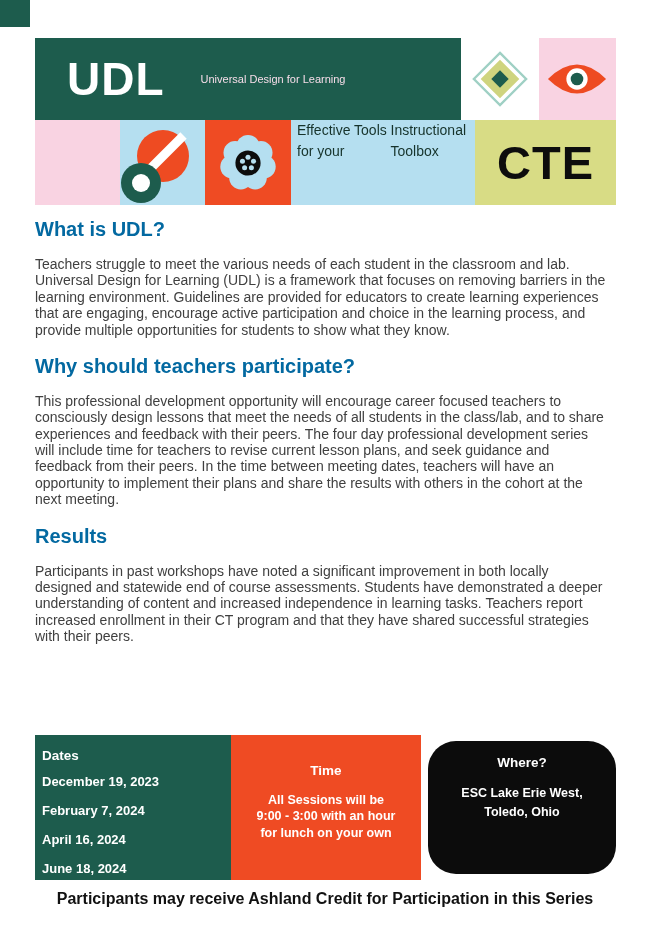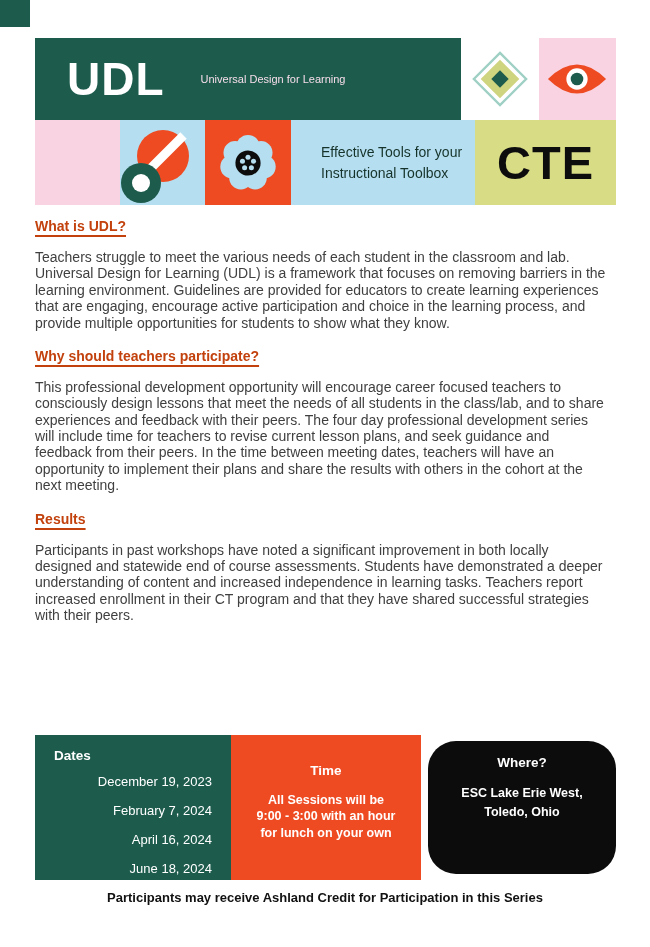--- a/index.html
+++ b/index.html
@@ -27,49 +27,49 @@
   .udl-block { width: 469px; background: #1d5c4d; display: flex; align-items: center; }
   .udl-title { color: #ffffff; font-size: 46px; font-weight: 800; margin-left: 32px; letter-spacing: 1px; }
   .udl-subtitle { color: #f6dde9; font-size: 11px; margin-left: 36px; }
 
   .diamond-block { width: 86px; background: #ffffff; display: flex; align-items: center; justify-content: center; }
   .eye-block { width: 85px; background: #f9d3e2; display: flex; align-items: center; justify-content: center; }
 
   .pink-tile { width: 85px; background: #f9d3e2; }
   .blue-tile { width: 85px; background: #b5dff0; }
   .flower-tile { width: 86px; background: #ef4b23; display: flex; align-items: center; justify-content: center; }
-  .toolbox-tile { width: 184px; background: #b5dff0; display: flex; flex-direction: column; justify-content: center; padding-left: 30px; }
+  .toolbox-tile { width: 184px; background: #b5dff0; display: flex; flex-direction: row; justify-content: center; padding-left: 6px; }
   .toolbox-line { font-size: 14px; color: #16332b; line-height: 1.5; }
   .cte-tile { width: 141px; background: #d8dc85; display: flex; align-items: center; justify-content: center; }
   .cte-title { font-size: 47px; font-weight: 800; color: #0d0d0d; letter-spacing: 1px; }
 
   .circles-svg { position: absolute; left: 82px; top: 8px; }
 
   .content { position: absolute; left: 35px; top: 218px; width: 572px; }
   .section-heading {
-    color: #c2410c; font-size: 14px; font-weight: 700;
-    text-decoration: underline; text-decoration-thickness: 2px; text-underline-offset: 4px;
+    color: #0369a1; font-size: 20px; font-weight: 700;
+    text-decoration-thickness: 2px; text-underline-offset: 4px;
     margin-bottom: 15px;
   }
   .section-body { font-size: 14px; line-height: 1.17; color: #404040; margin-bottom: 17px; }
 
   .info-row { position: absolute; left: 35px; top: 735px; width: 581px; display: flex; align-items: flex-start; }
-  .dates-box { width: 196px; height: 145px; background: #1d5c4d; color: #ffffff; padding: 13px 19px; }
+  .dates-box { width: 196px; height: 145px; background: #1d5c4d; color: #ffffff; padding: 13px 7px; }
   .dates-title { font-size: 13.5px; font-weight: 700; margin-bottom: 11px; }
-  .date-item { font-size: 13px; font-weight: 400; margin-bottom: 14px; text-align: right; }
+  .date-item { font-size: 13px; font-weight: 700; margin-bottom: 14px; }
   .time-box { width: 190px; height: 145px; background: #ef4b23; color: #ffffff; text-align: center; padding: 28px 10px; }
   .time-title { font-size: 13.5px; font-weight: 700; margin-bottom: 14px; }
   .time-line { font-size: 12.5px; font-weight: 700; line-height: 1.3; }
   .where-box { width: 188px; height: 133px; background: #0c0c0c; color: #ffffff; text-align: center; padding: 14px 8px; margin-left: 7px; margin-top: 6px; border-radius: 28px; }
   .where-title { font-size: 13.5px; font-weight: 700; margin-bottom: 14px; }
   .where-line { font-size: 12.5px; font-weight: 700; line-height: 1.5; }
 
   .footer {
     position: absolute; left: 0; top: 890px; width: 650px;
-    text-align: center; font-size: 13px; font-weight: 700; color: #111111;
+    text-align: center; font-size: 16px; font-weight: 700; color: #111111;
   }
 </style>
 </head>
 <body>
 
 <div class="page">
 
   <div class="corner"></div>
 
   <div class="header">

